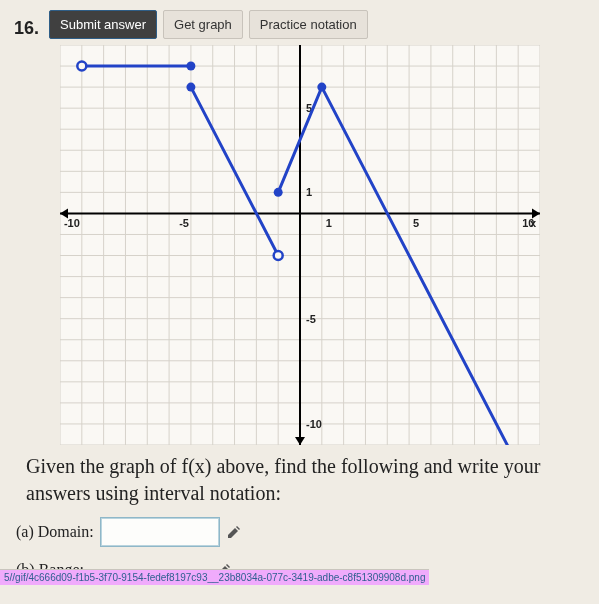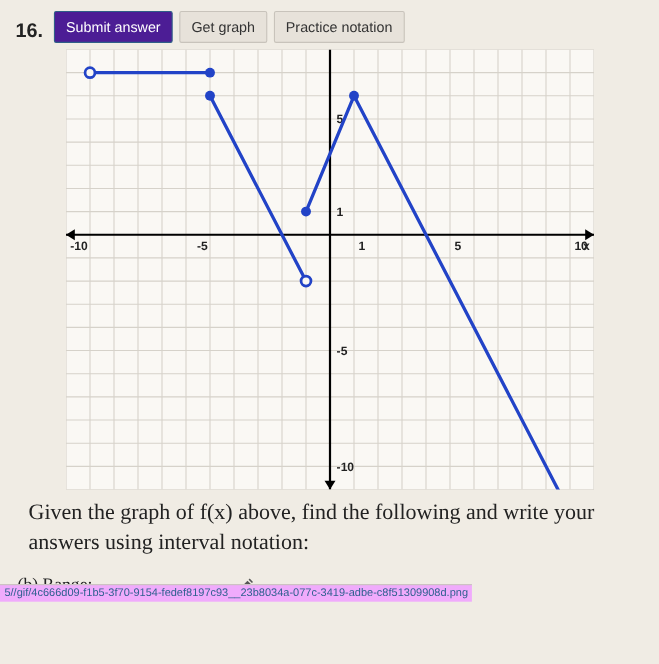--- a/index.html
+++ b/index.html
@@ -1,20 +1,20 @@
 <!DOCTYPE html>
 <html><head>
 <meta charset="utf-8">
 <style>
   html,body{margin:0;padding:0;font-family:Georgia,'Times New Roman',serif;background:#f0ece4;color:#222;width:599px;height:604px;overflow:hidden}
   .page{position:relative;padding:10px 14px 0 14px}
   .header{display:flex;align-items:flex-end;gap:6px;font-family:Arial,Helvetica,sans-serif;margin-bottom:6px}
   .qnum{font-weight:bold;font-size:18px;margin-right:4px}
   .btn{font-size:13px;padding:6px 10px;border-radius:2px;cursor:pointer}
-  .btn-primary{background:#4c1d95;color:#fff;border:1px solid #2f5e87}
+  .btn-primary{background:#404040;color:#fff;border:1px solid #2f5e87}
   .btn-secondary{background:#e7e2da;color:#333;border:1px solid #c8c3bb}
   .chart-wrap{display:flex;justify-content:center;margin:4px 0 8px}
   svg{display:block}
   .prompt{font-size:20px;line-height:1.35;margin:8px 12px 10px}
   .part{font-size:16px;margin:8px 2px;display:flex;align-items:center;gap:6px}
   .inputbox{border:1px solid #8fb7c8;background:#fdfdfb;height:24px;width:110px;padding:2px 4px;font-size:14px;box-shadow:0 0 0 1px #b9d4de inset}
   .pencil{width:16px;height:16px;display:inline-block}
   .footerlink{position:absolute;left:0;bottom:0;font-family:Arial,Helvetica,sans-serif;font-size:10px;color:#306090;border-top:1px solid #c9c5bd;background:#f0abfc;padding:2px 4px;white-space:nowrap;overflow:hidden;text-overflow:ellipsis;max-width:430px}
 </style>
 </head>
@@ -109,20 +109,30 @@
           <circle cx="21.81818181818182" cy="21.0526315789474" r="4.5" fill="#faf8f4" stroke="#2243c7" stroke-width="2.5"></circle>
           <circle cx="218.1818181818182" cy="210.5263157894737" r="4.5" fill="#faf8f4" stroke="#2243c7" stroke-width="2.5"></circle>
         </g>
     </svg>
   </div>
 
   <div class="prompt">
     <span>Given the graph of f(x) above, find the following and write your answers using interval notation:</span>
   </div>
 
+  <div class="part">
+    <span>(a) Domain:</span>
+    <input class="inputbox" value="" style="">
+    <span class="pencil">
+      <svg viewBox="0 0 16 16">
+          <path d="M2 11l7-7 3 3-7 7H2v-3z" fill="#555"></path>
+          <path d="M10 3l1-1 3 3-1 1z" fill="#555"></path>
+        </svg>
+    </span>
+  </div>
 
   <div class="part">
     <span>(b) Range:</span>
     <input class="inputbox" style="visibility: hidden; width: 110px;">
     <span class="pencil">
       <svg viewBox="0 0 16 16">
           <path d="M2 11l7-7 3 3-7 7H2v-3z" fill="#555"></path>
           <path d="M10 3l1-1 3 3-1 1z" fill="#555"></path>
         </svg>
     </span>

